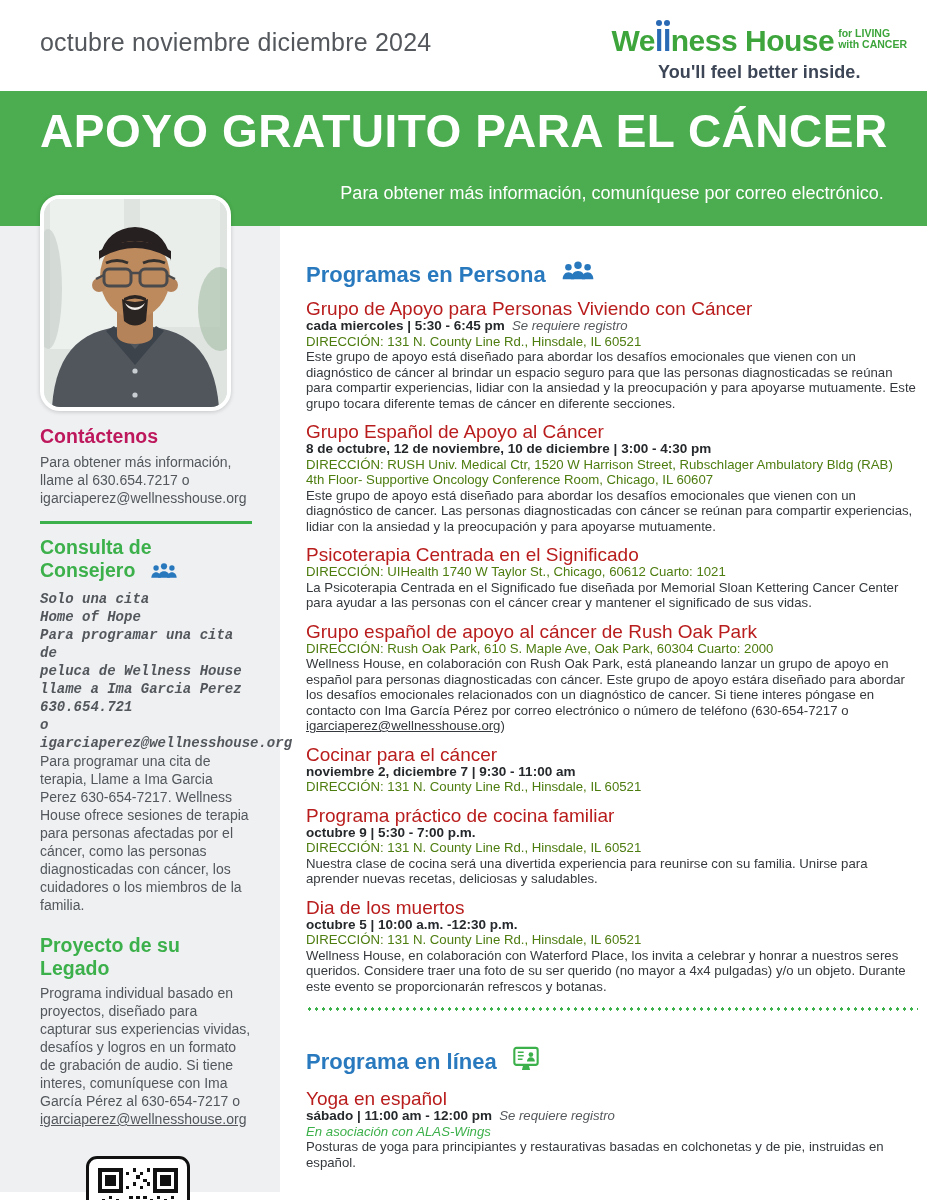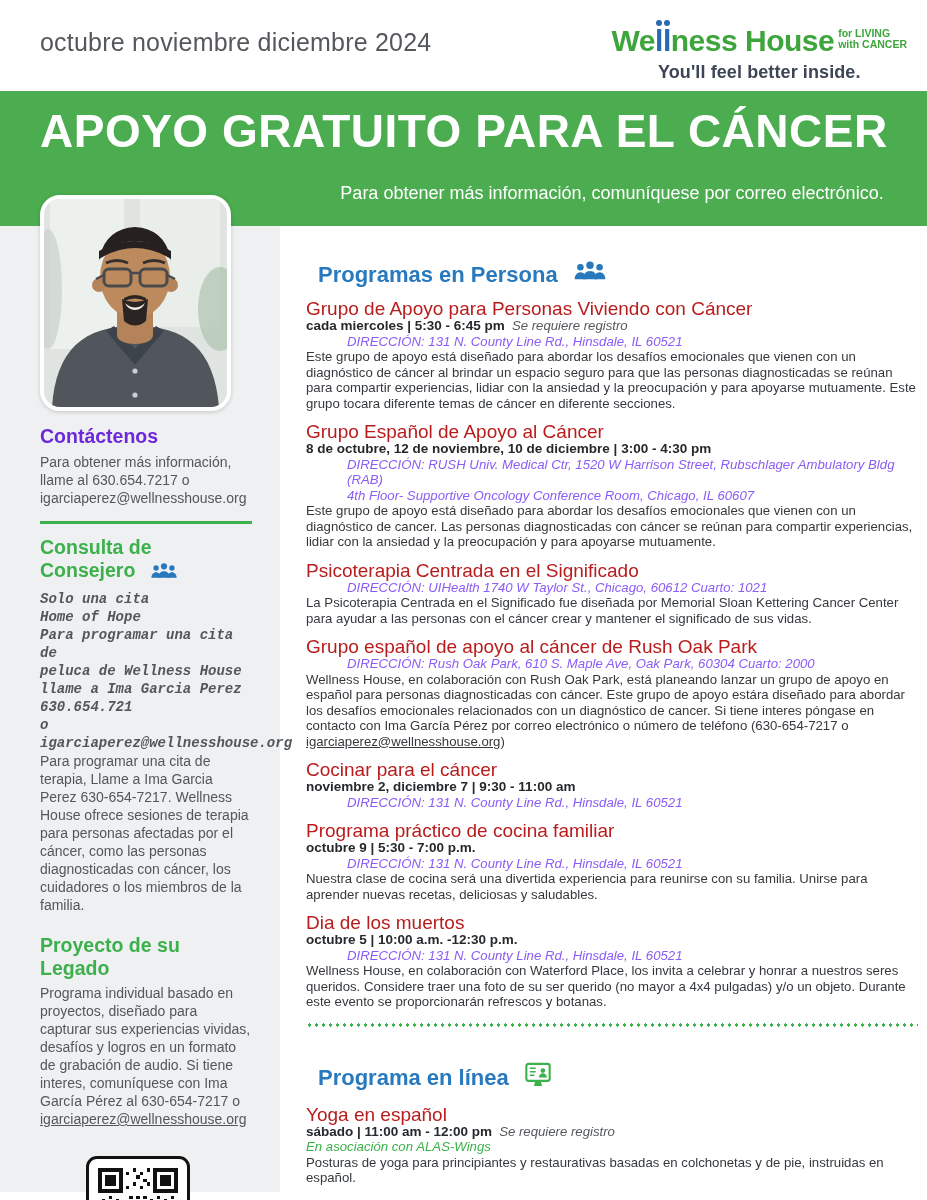--- a/index.html
+++ b/index.html
@@ -23,40 +23,40 @@
   .banner-title{position:absolute;left:40px;top:13px;font-size:46px;font-weight:bold;color:#ffffff;
         letter-spacing:.5px;white-space:nowrap;}
   .banner-subtitle{position:absolute;left:306px;top:92px;width:612px;text-align:center;
         font-size:18px;color:#ffffff;}
 
   
   .sidebar{position:absolute;left:0;top:226px;width:280px;height:966px;background:#eef0f2;}
   .portrait{position:absolute;left:40px;top:195px;width:183px;height:208px;border-radius:20px;
         border:4px solid #ffffff;overflow:hidden;box-shadow:0 1px 4px rgba(0,0,0,.18);background:#dfe4e1;z-index:5;}
   .side-inner{position:absolute;left:40px;top:199px;width:212px;}
-  .side-h-blue{font-size:19.5px;font-weight:bold;color:#6d28d9;margin-bottom:5px;}
+  .side-h-blue{font-size:19.5px;font-weight:bold;color:#be185d;margin-bottom:5px;}
   .side-h-green{font-size:19.5px;font-weight:bold;color:#3cb04a;margin-bottom:4px;}
   .side-body{font-size:14px;line-height:18px;color:#53575c;}
   .side-divider{border:none;border-top:3px solid #3cb04a;margin:14px 0 12px 0;width:212px;}
   .bold-it{font-size:14px;line-height:18px;font-weight:bold;font-style:italic;color:#53575c;font-family:Liberation Mono, monospace;}
   .side-gap{height:20px;}
   .u-link{color:#53575c;text-decoration:underline;cursor:pointer;}
   .icon-inline{display:inline-block;vertical-align:-4px;margin-left:8px;}
 
   .qr-wrap{margin:28px 0 0 46px;width:94px;}
   .qr-box{width:86px;height:86px;background:#ffffff;border:3.5px solid #111111;border-radius:11px;padding:6px;}
 
   
   .main{position:absolute;left:306px;top:226px;width:612px;}
-  .section-head{margin:34px 0 12px 12px;font-size:22px;font-weight:bold;color:#2979be;display:flex;align-items:center;gap:14px;}
+  .section-head{margin:34px 0 12px 0;font-size:22px;font-weight:bold;color:#2979be;display:flex;align-items:center;gap:14px;}
   .program{margin-bottom:13px;}
   .p-title{font-size:19px;font-weight:normal;color:#b91c1c;line-height:16px;margin-bottom:1px;}
   .p-sched{font-size:13.5px;font-weight:bold;color:#26292c;line-height:15.5px;}
   .p-note{font-weight:normal;font-style:italic;color:#54585c;font-size:13.2px;padding-left:7px;}
-  .p-addr{font-style:italic;font-size:13.2px;color:#8b5cf6;line-height:15.5px;margin-left:41px;}
+  .p-addr{font-size:13.2px;color:#4d7c0f;line-height:15.5px;}
   .p-partner{font-style:italic;font-size:13.2px;color:#3cb04a;line-height:15.5px;}
   .p-body{font-size:13.2px;color:#35393d;line-height:15.5px;}
   .body-link{color:#35393d;text-decoration:underline;cursor:pointer;}
   .dotted-div{height:4px;margin:10px 0 4px 0;
         background-image:radial-gradient(circle,#3cb04a 1.5px,rgba(0,0,0,0) 1.7px);
         background-size:7px 4px;background-repeat:repeat-x;background-position:0 50%;}
 </style>
 </head>
 <body>
 

